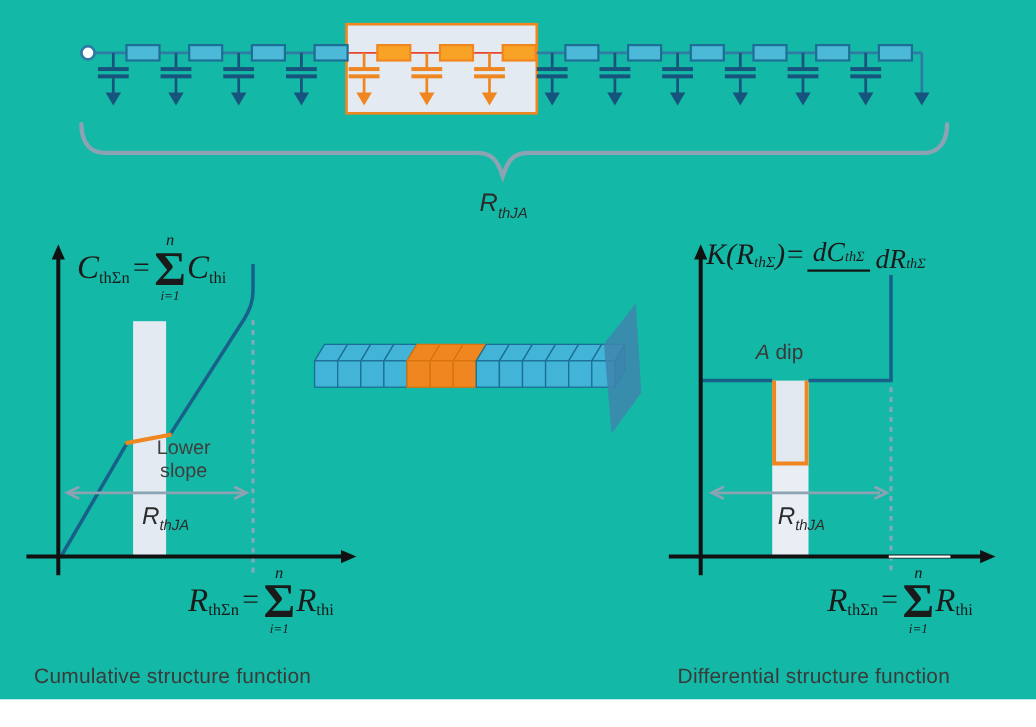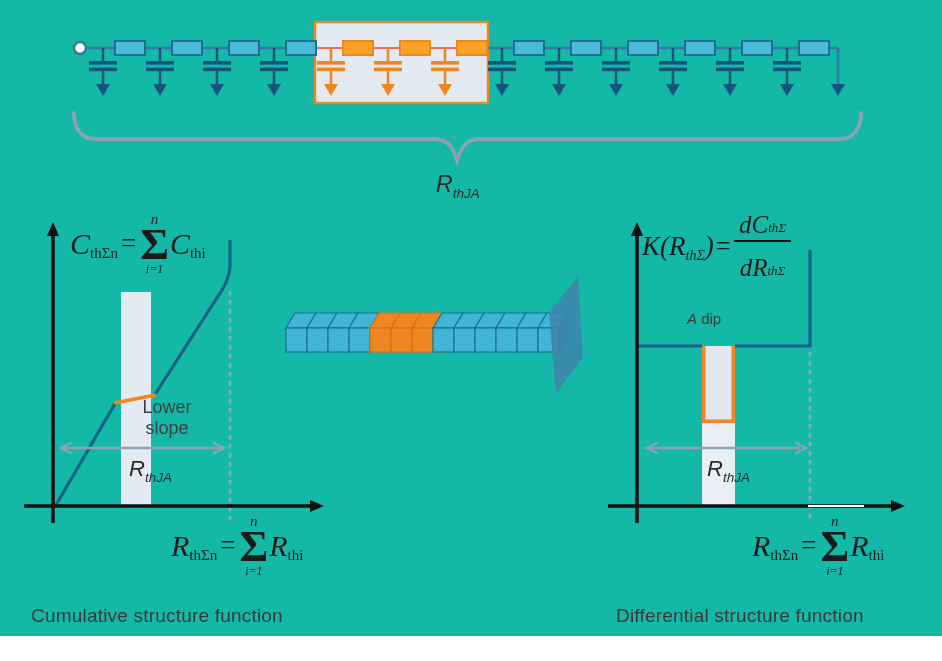--- a/index.html
+++ b/index.html
@@ -4,35 +4,35 @@
 <style>
   html,body{margin:0;padding:0;background:#ffffff;}
   #stage{position:relative;width:942px;height:636px;background:#14b8a6;overflow:hidden;
          font-family:"Liberation Sans",sans-serif;}
   #diagram-svg{position:absolute;left:0;top:0;}
   .txt{position:absolute;color:#3a3a3a;}
   .caption{font-size:19px;letter-spacing:.2px;}
   .rlabel{font-size:22px;font-style:italic;color:#2b2b2b;white-space:nowrap;}
   .rlabel .sub{font-size:13.5px;position:relative;top:6px;font-style:italic;}
   .note{font-size:18px;line-height:1.16;text-align:center;color:#3f3f3f;}
-  .adip{font-size:15px;color:#3a3a3a;white-space:nowrap;}
+  .adip{font-size:19px;color:#3a3a3a;white-space:nowrap;}
   .adip .it{font-style:italic;}
   
   .formula{position:absolute;display:flex;align-items:center;color:#1a1a1a;
            font-family:"Liberation Serif",serif;white-space:nowrap;}
   .fbase{font-size:30px;font-style:italic;}
   .fsub{font-size:15px;position:relative;top:10px;}
   .feq{font-size:27px;margin:0 3px;}
   .sigma-stack{display:flex;flex-direction:column;align-items:center;margin:0 1px;}
   .sigma-top{font-size:15px;font-style:italic;line-height:1;}
   .sigma{font-size:44px;font-weight:bold;line-height:.82;}
   .sigma-bot{font-size:12px;font-style:italic;line-height:1;}
   .kbase{font-size:27px;font-style:italic;text-align:right;}
   .ksub{font-size:14px;font-style:italic;position:relative;top:9px;}
-  .frac{display:inline-flex;flex-direction:column;align-items:center;margin-left:2px;}
+  .frac{display:inline-flex;flex-direction:row;align-items:center;margin-left:2px;}
   .frac-num,.frac-den{display:flex;align-items:flex-start;padding:0 5px;}
   .frac-num{border-bottom:2.2px solid #111;padding-bottom:1px;}
   .frac-den{padding-top:12px;}
   .fr{font-size:25px;font-style:italic;}
   .frs{font-size:13px;font-style:italic;position:relative;top:9px;}
 </style>
 </head>
 <body>
 
 <div id="stage">

